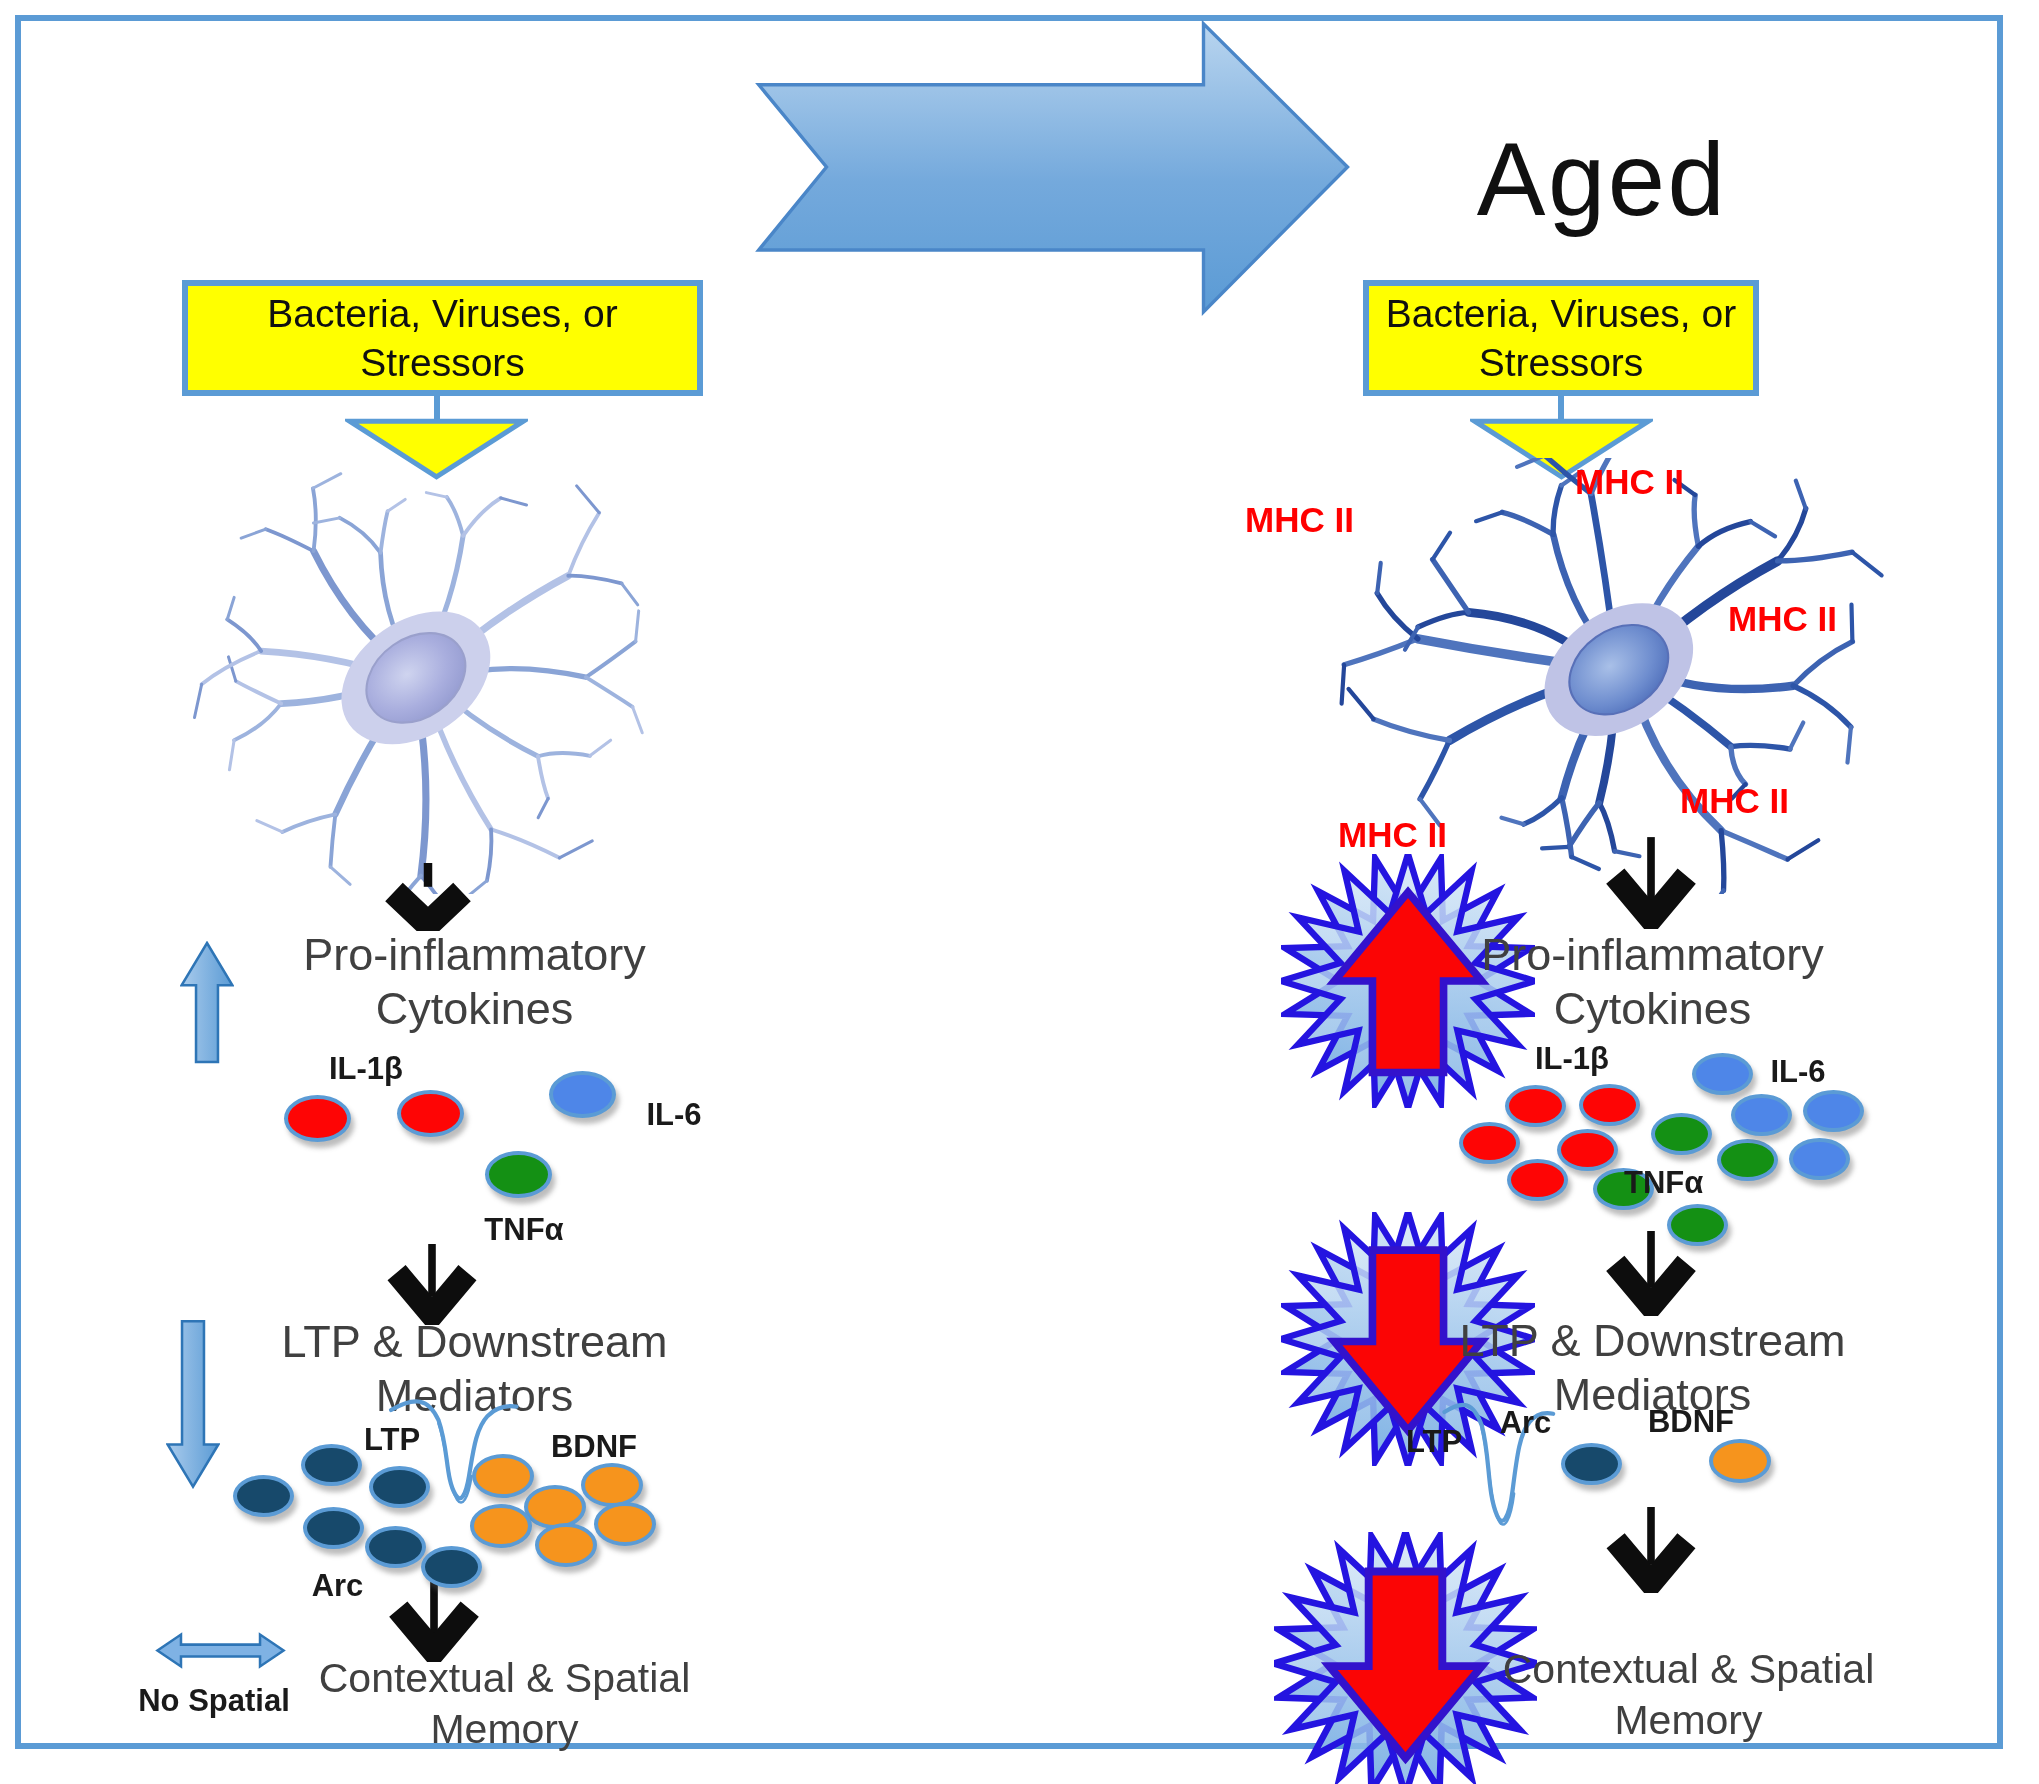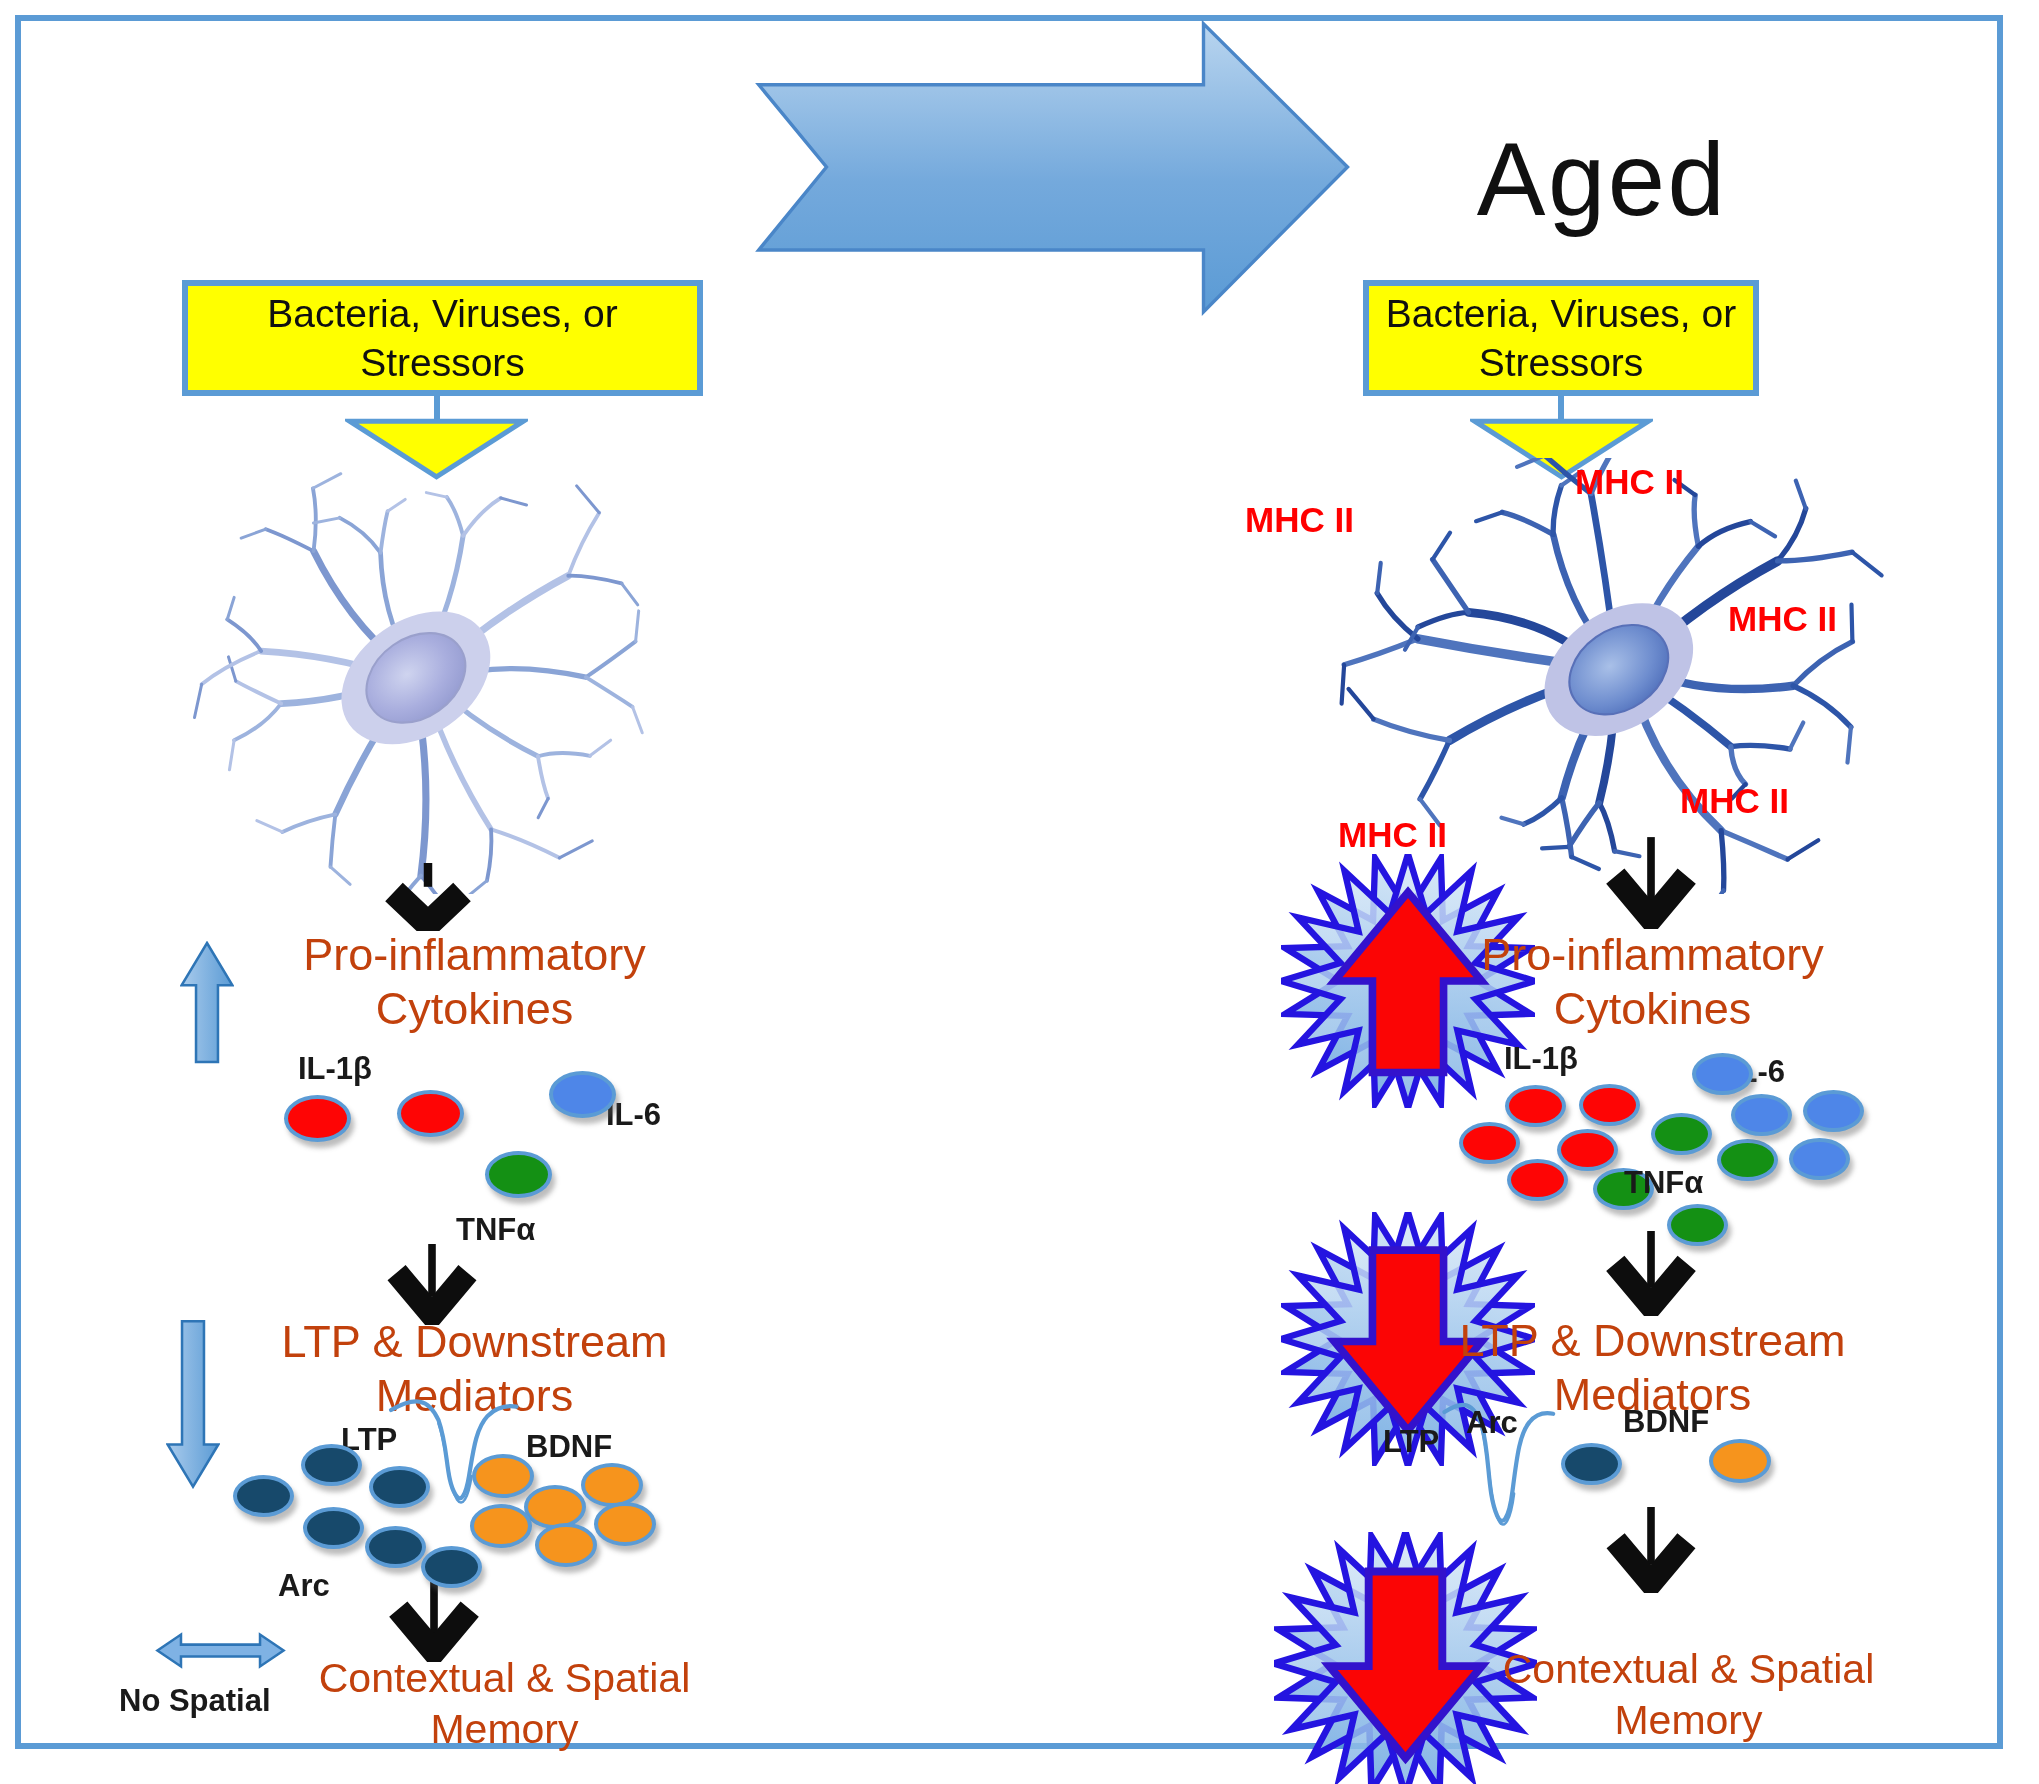--- a/index.html
+++ b/index.html
@@ -9,22 +9,22 @@
          border:6.8px solid var(--frameblue);background:#ffffff;}
   .abs{position:absolute;}
   .ctr{text-align:center;}
   .title{font-size:103px;letter-spacing:2.5px;color:#101010;}
   .ybox{background:var(--yellow);border:6px solid var(--frameblue);
         font-size:39px;line-height:49px;text-align:center;color:#101010;
         display:flex;flex-direction:column;justify-content:center;}
   .stub{background:var(--frameblue);}
   .celllabel{font-style:italic;font-weight:bold;font-size:36px;color:#151515;}
   .mhc{color:var(--mhcred);font-weight:bold;font-size:35px;width:161px;text-align:center;}
-  .h1{font-size:45px;line-height:54px;text-align:center;color:#c2410c;}
-  .small{font-weight:bold;font-size:31px;color:#1a1a1a;}
+  .h1{font-size:45px;line-height:54px;text-align:center;color:#404040;}
+  .small{font-weight:bold;font-size:31px;text-align:center;color:#1a1a1a;}
   .ov{position:absolute;border:4.2px solid var(--ovborder);border-radius:50%;
       box-shadow:3.4px 6px 5.1px rgba(90,90,90,.40);}
   .red{background:var(--red);} .grn{background:var(--green);} .blu{background:var(--blueoval);}
   .nvy{background:var(--navy);} .org{background:var(--orange);}
   .o80{width:59px;height:39px;} .o72{width:53px;height:34px;} .o74{width:54px;height:36px;}
   svg{display:block;}
 </style>
 </head>
 <body>
 

